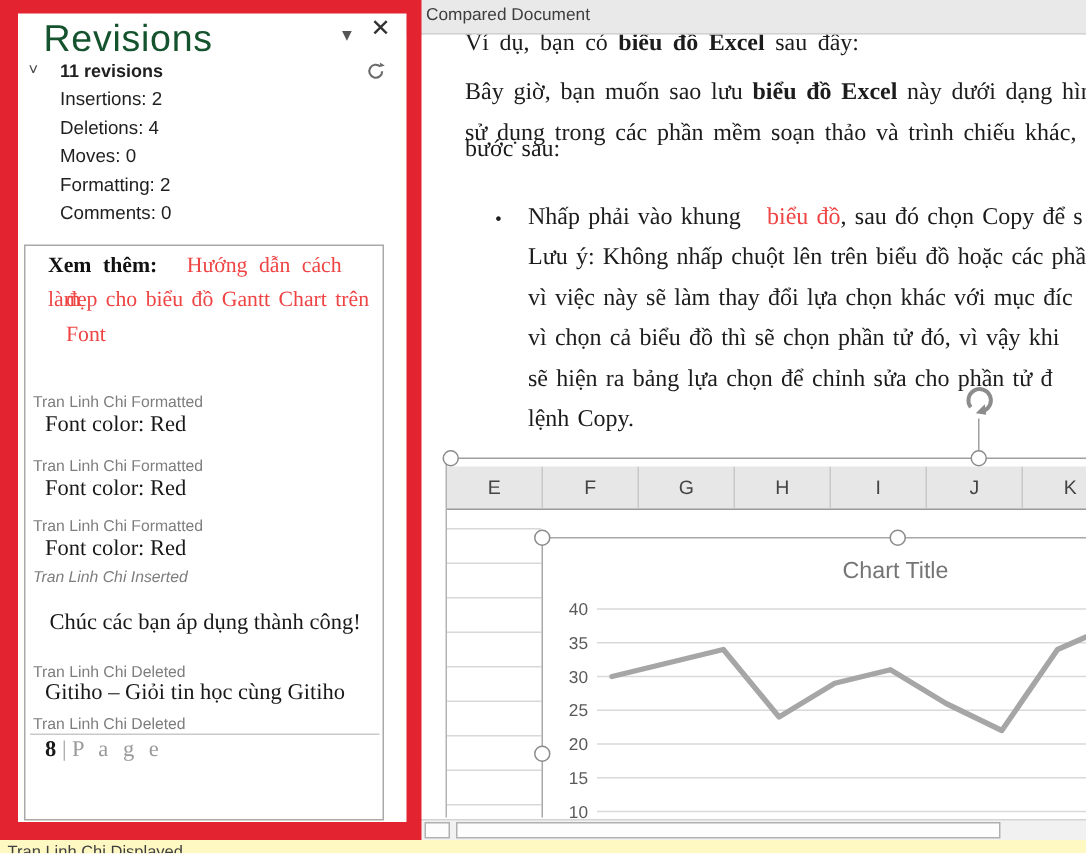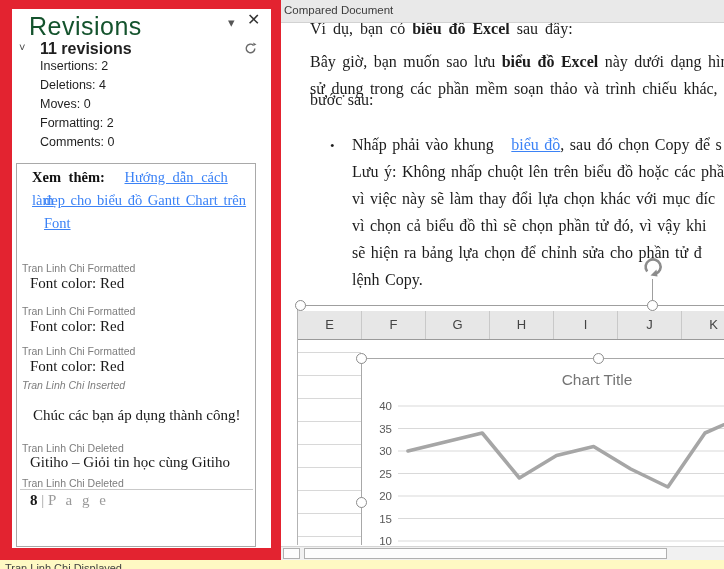--- a/index.html
+++ b/index.html
@@ -6,25 +6,25 @@
   #stage{position:relative;width:724px;height:569px;overflow:hidden;background:#fff;
          font-family:"Liberation Sans","DejaVu Sans",sans-serif;}
   .abs{position:absolute;}
   .serif{font-family:"Liberation Serif","DejaVu Serif",serif;}
   
   #red-frame{left:0;top:0;width:281px;height:560px;box-sizing:border-box;
              border-style:solid;border-color:#e32330;border-width:9px 10px 12px 12px;
              z-index:40;pointer-events:none;}
   #pane-title{left:29px;top:12px;font-size:25px;font-weight:400;color:#14532d;letter-spacing:.5px;}
   .pane-ico{color:#555;font-size:13px;line-height:13px;cursor:pointer;}
-  #summary-heading{left:40px;top:40px;font-size:16px;font-weight:bold;color:#1f1f1f;}
+  #summary-heading{left:40px;top:40px;font-size:12px;font-weight:bold;color:#1f1f1f;}
   .summary-item{left:40px;font-size:12.5px;color:#1f1f1f;}
   #rev-box{left:16px;top:163px;width:238px;height:382px;border:1px solid #a9a9a9;background:#fff;}
   .see-line{left:32px;width:212px;font-size:14.5px;line-height:23px;color:#111;}
-  .lnk{color:#3b82f6;text-decoration:underline;cursor:pointer;padding-left:12px;}
+  .lnk{color:#ef4444;cursor:pointer;padding-left:12px;}
   .entry-label{left:22px;font-size:10.5px;color:#7d7d7d;}
   .entry-detail{left:30px;font-size:15px;color:#181818;}
   #footer-rule{left:20px;top:489px;width:233px;border-top:1px solid #c9c9c9;}
   
   #cmp-bar{left:271px;top:0;width:453px;height:22px;background:#e9e9e9;border-bottom:1px solid #d2d2d2;z-index:5;}
   #cmp-bar-title{left:13px;top:4px;font-size:11.5px;color:#3d3d3d;}
   .doc-line{left:310px;white-space:nowrap;font-size:16px;color:#1c1c1c;word-spacing:1.5px;z-index:1;}
   .doc-bullet-line{left:352px;}
   
   #sel-top{left:297px;top:305px;width:427px;border-top:1px solid #9f9f9f;z-index:3;}

